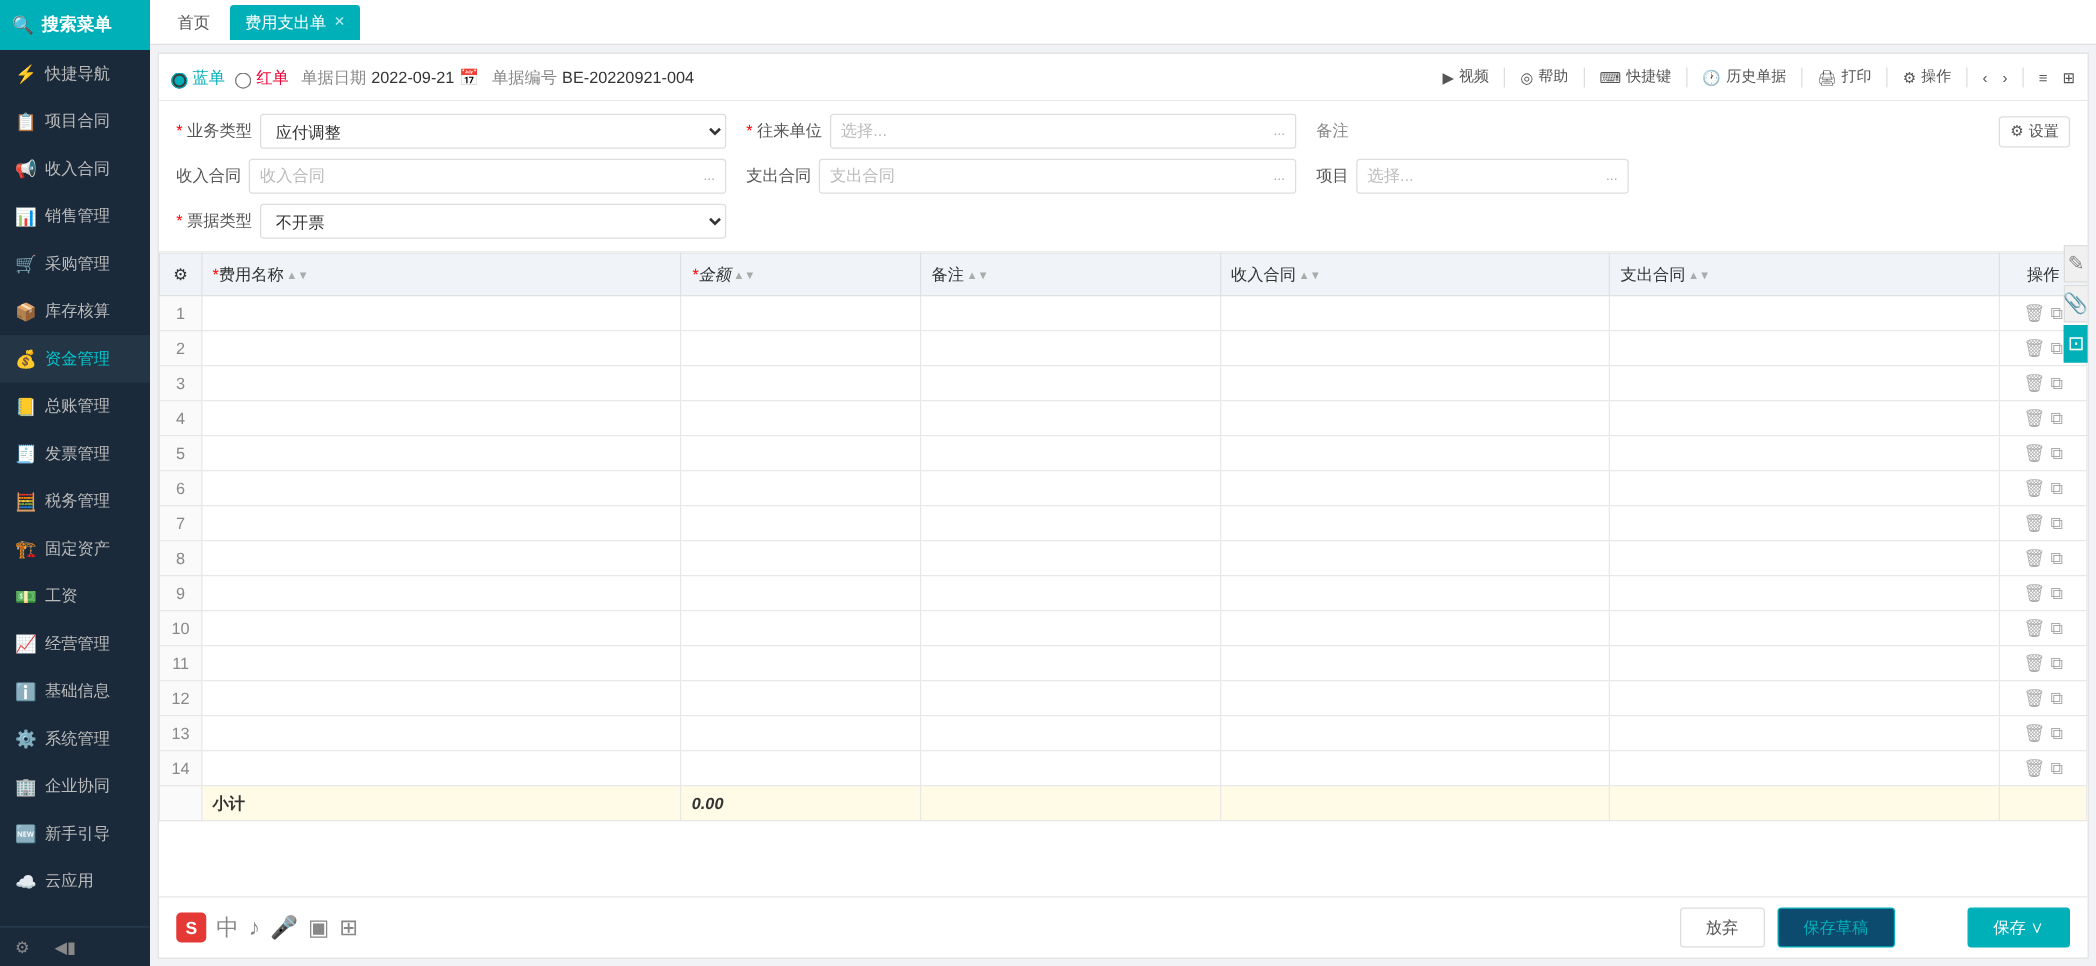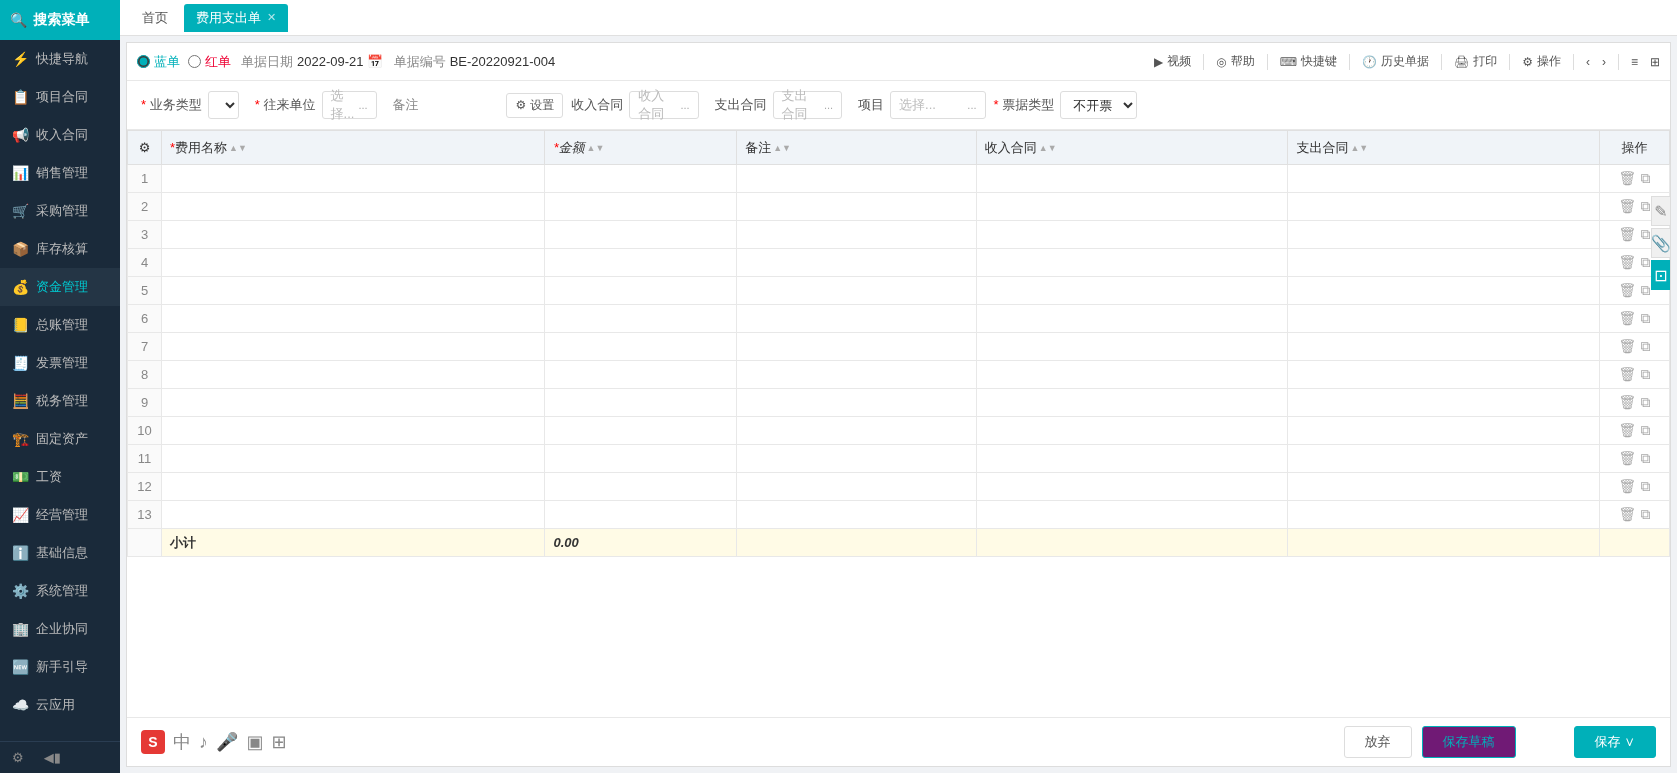--- a/index.html
+++ b/index.html
@@ -111,36 +111,36 @@
       padding: 4px 10px;
       border-bottom: 1px solid #e8e8e8;
       gap: 16px;
       flex-shrink: 0;
       background: white;
       height: 38px;
     }
     .toolbar-left { display: flex; align-items: center; gap: 10px; }
     .toolbar-right { margin-left: auto; display: flex; align-items: center; gap: 12px; }
     .radio-group { display: flex; align-items: center; gap: 8px; }
-    .radio-item { display: flex; align-items: center; gap: 4px; cursor: pointer; font-size: 13px; }
+    .radio-item { display: flex; align-items: flex-end; gap: 4px; cursor: pointer; font-size: 13px; }
     .radio-item input[type=radio] { accent-color: #00b0b9; }
     .radio-item.blue { color: #00b0b9; }
     .radio-item.red { color: #e03; }
     .field-group { display: flex; align-items: center; gap: 4px; font-size: 13px; color: #555; }
     .field-label { color: #888; }
     .field-value { color: #333; }
     .toolbar-action { display: flex; align-items: center; gap: 4px; color: #555; font-size: 12px; cursor: pointer; }
     .toolbar-sep { width: 1px; height: 16px; background: #ddd; }
 
     
     .form-area {
       padding: 10px 14px;
       border-bottom: 1px solid #e8e8e8;
       display: flex;
-      flex-direction: row;
+      flex-direction: column;
       gap: 8px;
       flex-shrink: 0;
       background: white;
     }
     .form-row { display: flex; align-items: center; gap: 16px; }
     .form-field { display: flex; align-items: center; gap: 6px; flex: 1; }
     .form-field-label { color: #555; font-size: 13px; white-space: nowrap; }
     .required-star { color: red; }
     .form-field-input {
       flex: 1;
@@ -262,21 +262,21 @@
       border-radius: 3px;
       font-size: 13px;
       cursor: pointer;
       border: 1px solid #ddd;
     }
     .btn-discard {
       background: white;
       color: #555;
     }
     .btn-draft {
-      background: #701a75;
+      background: #0c4a6e;
       color: #00b0b9;
       border-color: #00b0b9;
     }
     .btn-save {
       background: #00b0b9;
       color: white;
       border-color: #00b0b9;
       display: flex;
       align-items: center;
       gap: 4px;
@@ -765,20 +765,34 @@
     <td class="col-note"></td>
     <td class="col-income"></td>
     <td class="col-expense"></td>
     <td class="action-cell">
       <div class="action-icons">
         <span class="action-icon">🗑</span>
         <span class="action-icon">⧉</span>
       </div>
     </td>
   </tr>
+            <tr>
+    <td class="row-num">14</td>
+    <td class="col-name"></td>
+    <td class="col-amount"></td>
+    <td class="col-note"></td>
+    <td class="col-income"></td>
+    <td class="col-expense"></td>
+    <td class="action-cell">
+      <div class="action-icons">
+        <span class="action-icon">🗑</span>
+        <span class="action-icon">⧉</span>
+      </div>
+    </td>
+  </tr>
             <tr class="subtotal">
   <td class="row-num"></td>
   <td class="col-name">小计</td>
   <td class="col-amount">0.00</td>
   <td class="col-note"></td>
   <td class="col-income"></td>
   <td class="col-expense"></td>
   <td class="action-cell"></td>
 </tr>
           </tbody>

